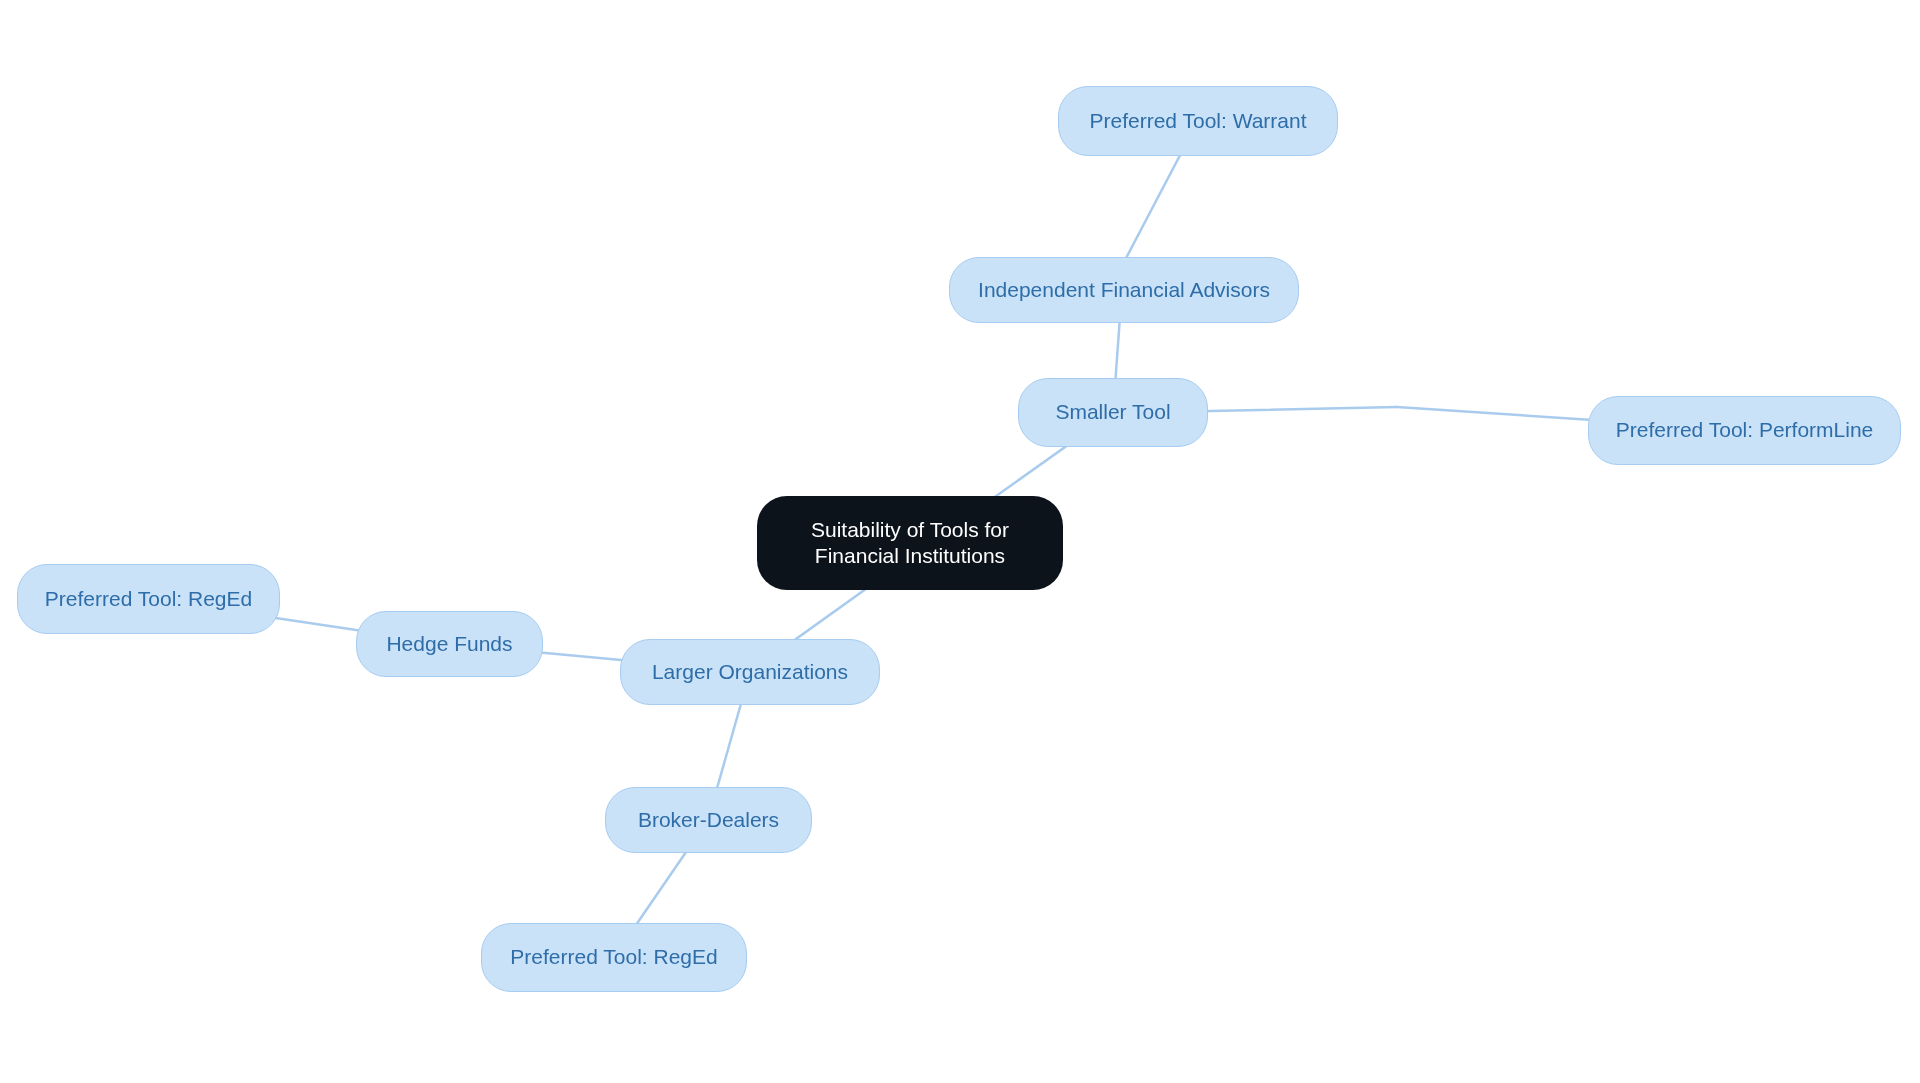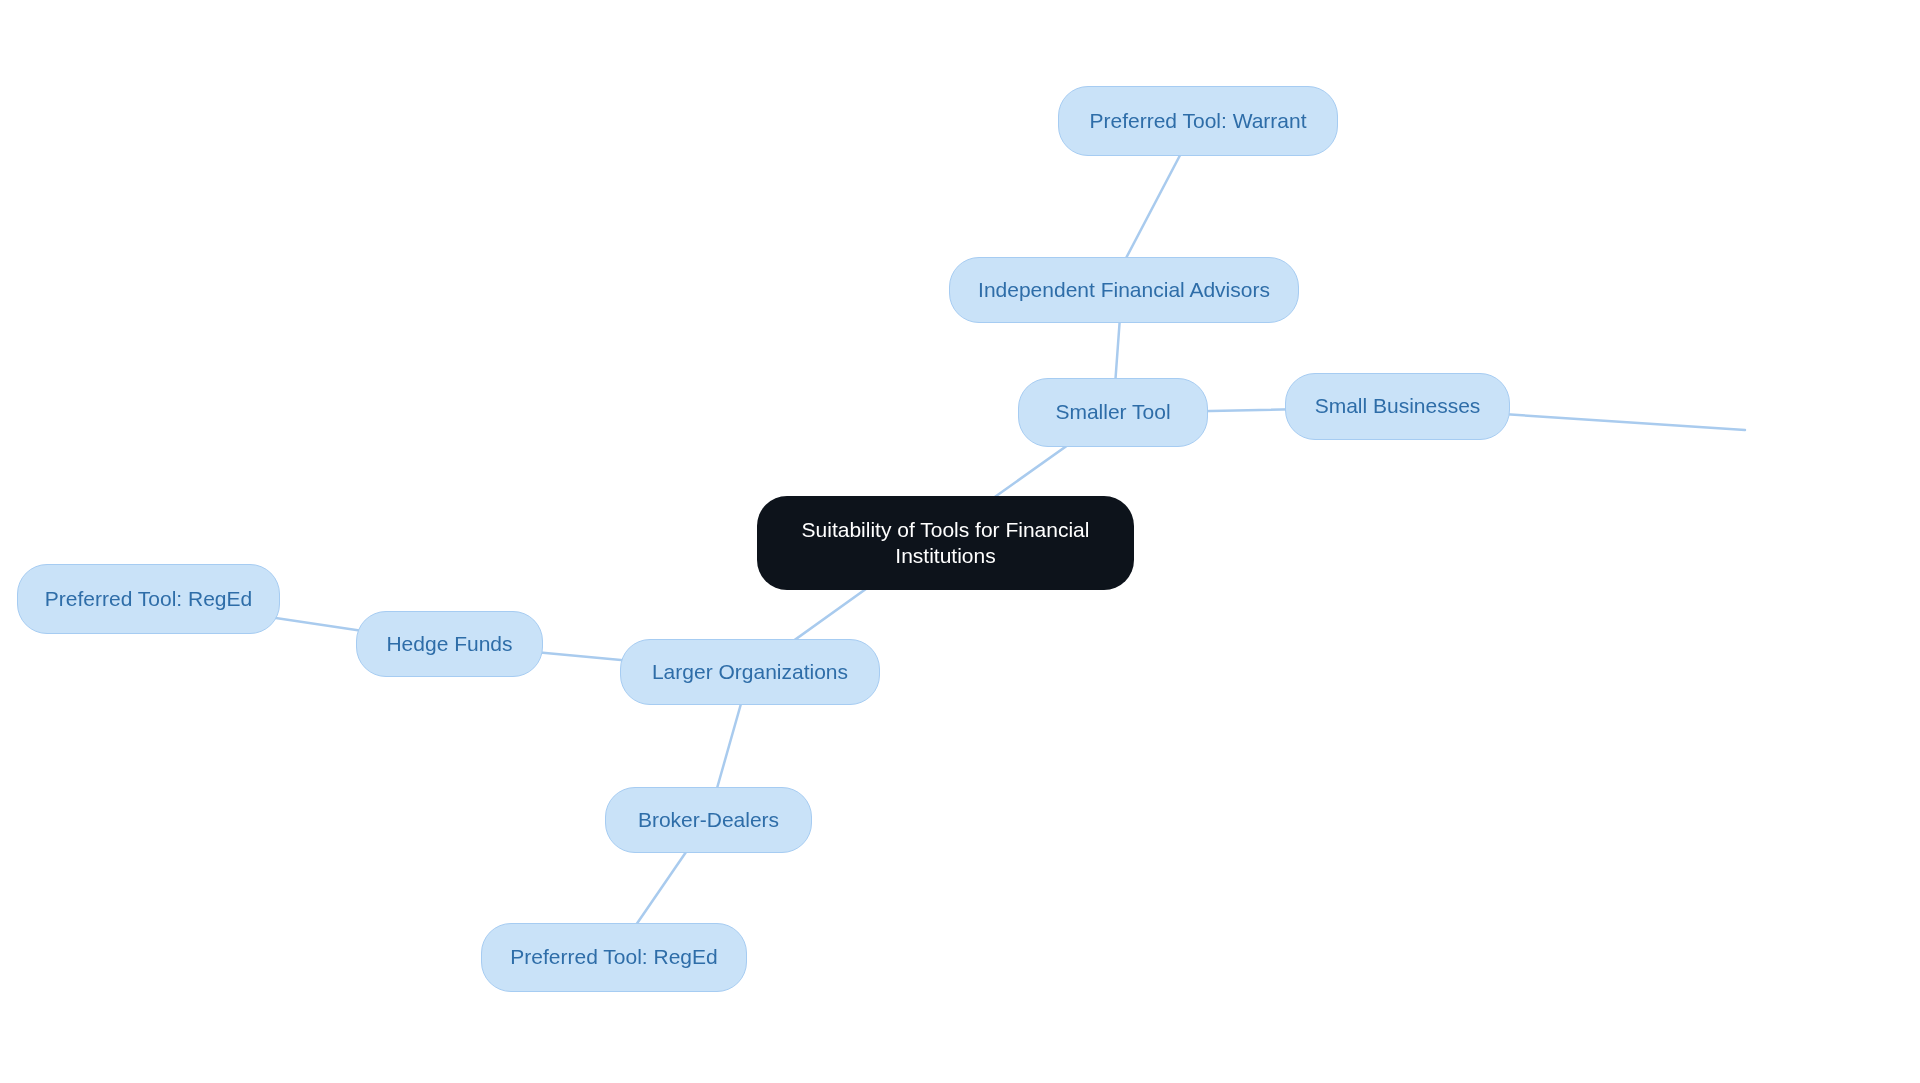--- a/index.html
+++ b/index.html
@@ -52,21 +52,21 @@
     color: var(--central-text);
     border-radius: 30px;
     font-size: 21px;
   }
   
   .n-warrant            { left: 1058px; top:  86px; width: 280px; height: 70px; }
   .n-ifa                { left:  949px; top: 229px; width: 350px; height: 66px; margin-top: 28px; }
   .n-smaller-firms      { left: 1018px; top: 378px; width: 190px; height: 69px; }
   .n-small-businesses   { left: 1285px; top: 373px; width: 225px; height: 67px; }
   .n-performline        { left: 1588px; top: 396px; width: 313px; height: 69px; }
-  .n-central            { left:  757px; top: 496px; width: 377px; height: 94px; }
+  .n-central            { left:  757px; top: 496px; width: 306px; height: 94px; }
   .n-larger-orgs        { left:  620px; top: 639px; width: 260px; height: 66px; }
   .n-hedge-funds        { left:  356px; top: 611px; width: 187px; height: 66px; text-align: right; }
   .n-reged-hedge        { left:   17px; top: 564px; width: 263px; height: 70px; }
   .n-broker-dealers     { left:  605px; top: 787px; width: 207px; height: 66px; }
   .n-reged-broker       { left:  481px; top: 923px; width: 266px; height: 69px; }
 </style>
 </head>
 <body>
 
 <div class="canvas">
@@ -89,24 +89,24 @@
   </div>
 
   <div class="node n-ifa">
     <span>Independent Financial Advisors</span>
   </div>
 
   <div class="node n-smaller-firms">
     <span>Smaller Tool</span>
   </div>
 
-  <div class="node n-small-businesses">
-    <span>Small Businesses</span>
+
+  <div class="node n-performline">
+    <span>Preferred Tool: PerformLine</span>
   </div>
-
 
   <div class="node central n-central">
     <span>Suitability of Tools for Financial Institutions</span>
   </div>
 
   <div class="node n-larger-orgs">
     <span>Larger Organizations</span>
   </div>
 
   <div class="node n-hedge-funds">

